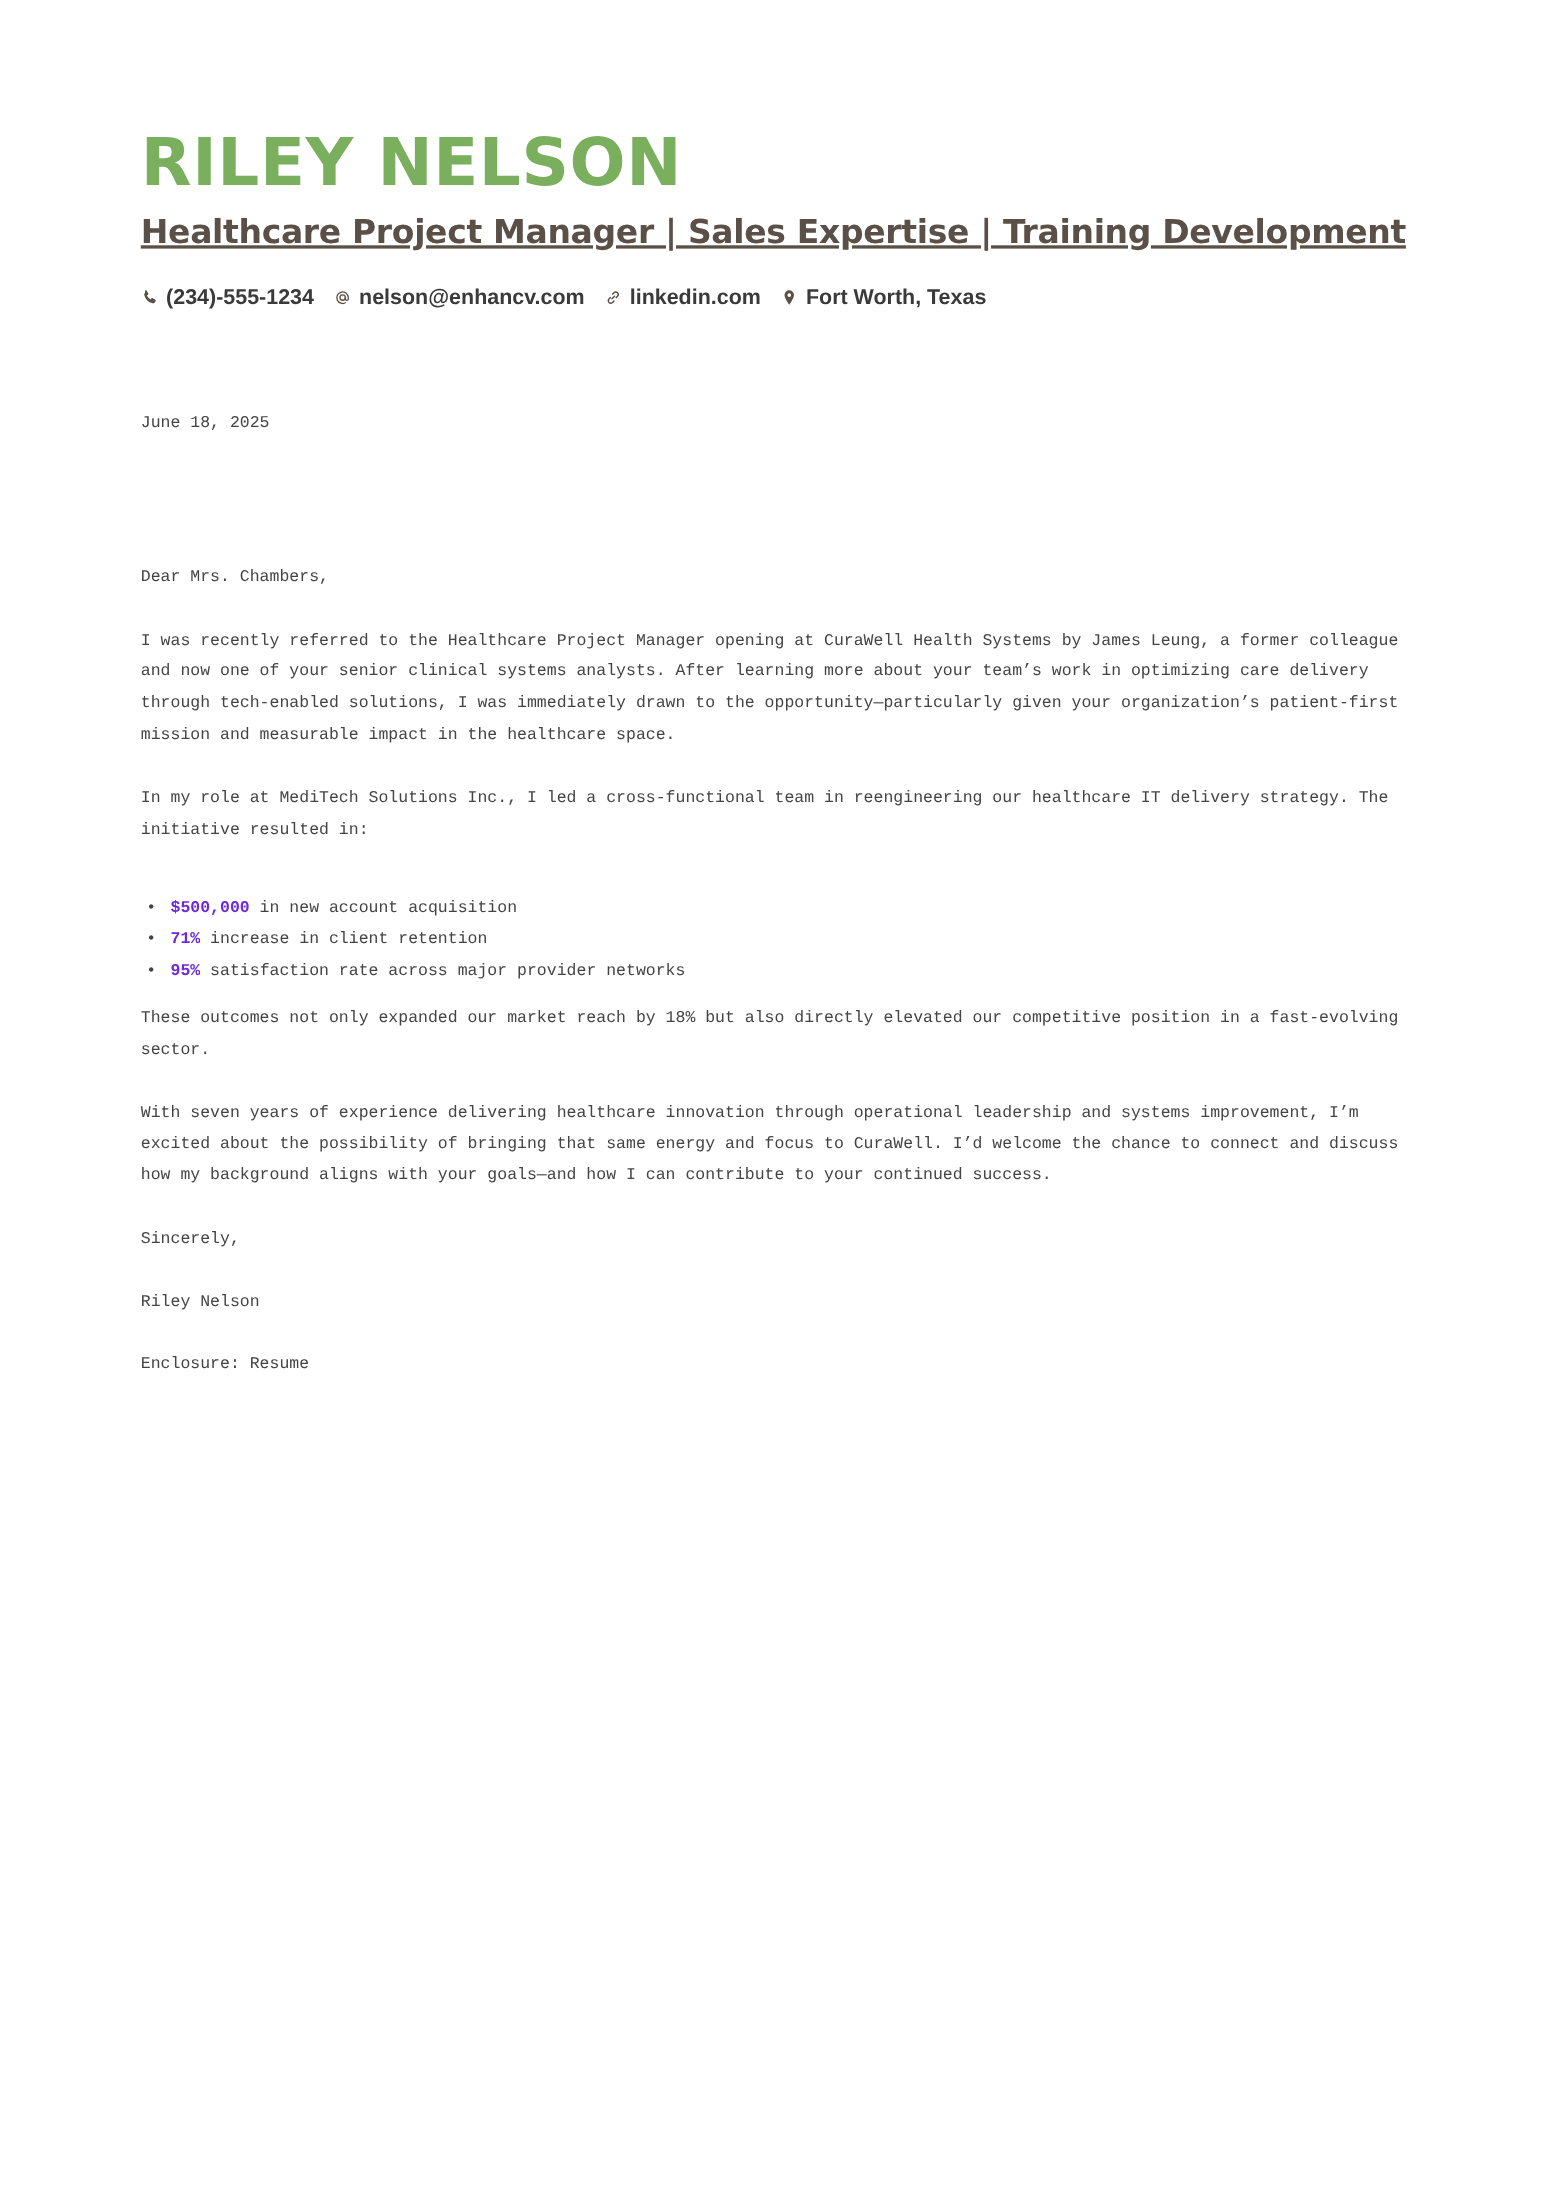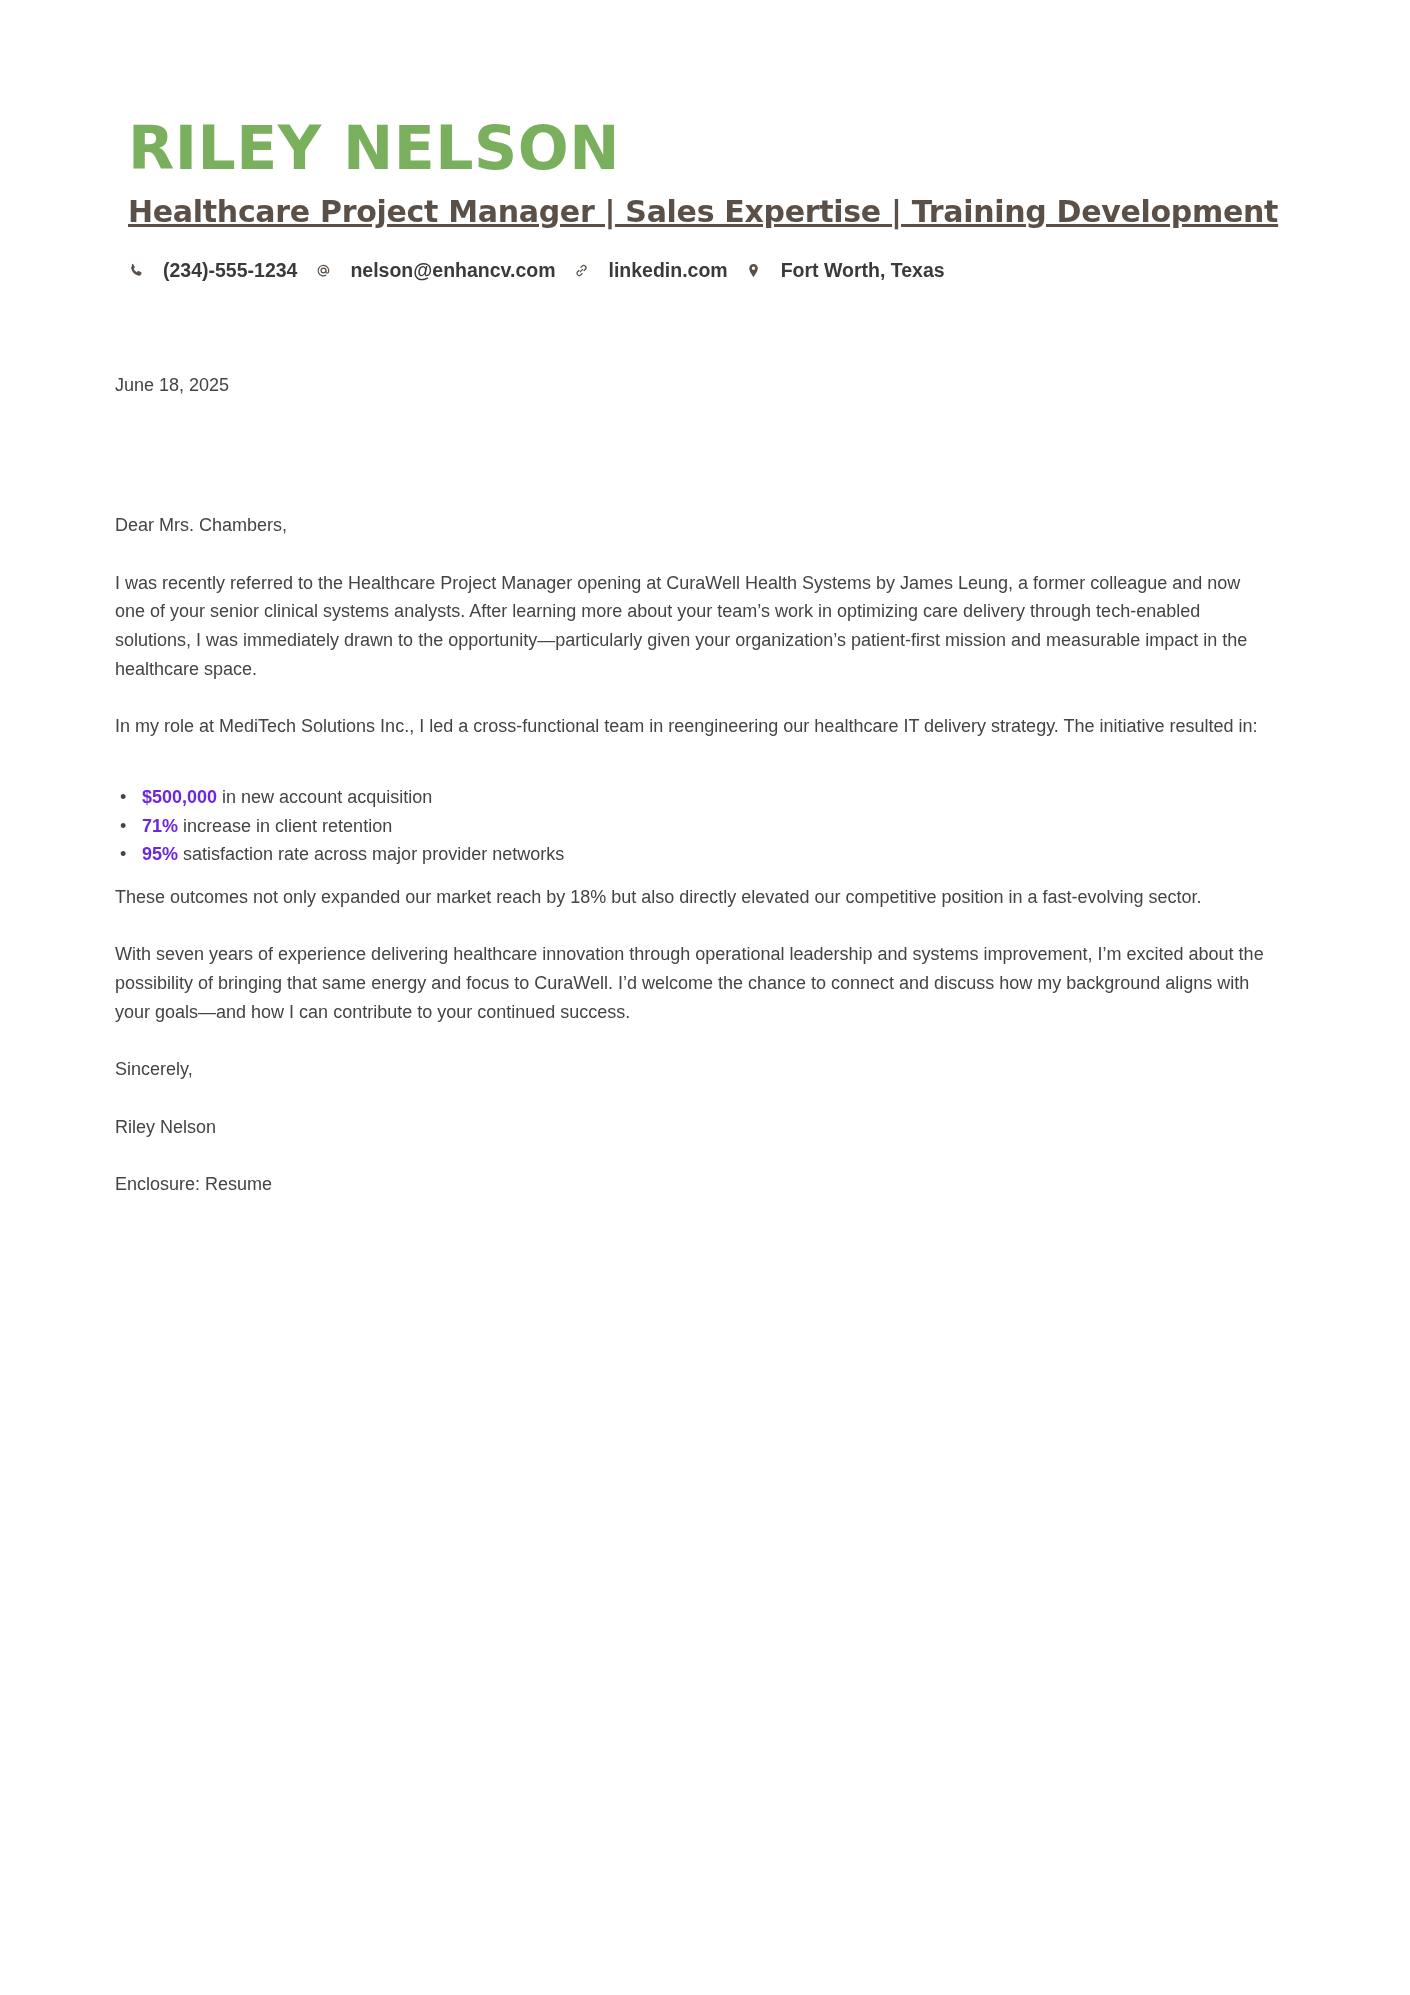--- a/index.html
+++ b/index.html
@@ -16,26 +16,26 @@
       font-family: "DejaVu Sans", sans-serif; font-weight: bold;
       font-size: 30px; line-height: 44px; color: #5b5047;
       margin: 0; white-space: nowrap; letter-spacing: -0.3px; text-decoration: underline;
     }
     .contacts {
       position: absolute; left: 128px; top: 256px; height: 28px;
       display: flex; align-items: center; gap: 18px;
       font-family: "Liberation Sans", sans-serif; font-weight: bold;
       font-size: 19.5px; color: #3a3a3a; white-space: nowrap;
     }
-    .contact-item { display: flex; align-items: center; gap: 19px; text-align: right; }
+    .contact-item { display: flex; align-items: center; gap: 7px; text-align: right; }
     .contact-icon { display: inline-flex; width: 16px; height: 18px; align-items: center; justify-content: center; color: #5b5047; }
     .contact-icon svg { width: 15px; height: 15px; }
     .body {
-      position: absolute; left: 115px; top: 371px; width: 1160px;
-      font-family: Liberation Sans, sans-serif; font-size: 18px;
+      position: absolute; left: 128px; top: 371px; width: 1160px;
+      font-family: Liberation Mono, monospace; font-size: 15px;
       line-height: 28.7px; color: #444444;
     }
     .body p { margin: 0; }
     .gap-1 { height: 28.7px; }
     .gap-2 { height: 57.4px; }
     .gap-b1 { height: 42px; }
     .gap-b2 { height: 14px; }
     ul.results { list-style: none; margin: 0; padding: 0; }
     ul.results li { position: relative; padding-left: 27px; }
     ul.results li .dot { position: absolute; left: 5px; top: 0; color: #444444; }

